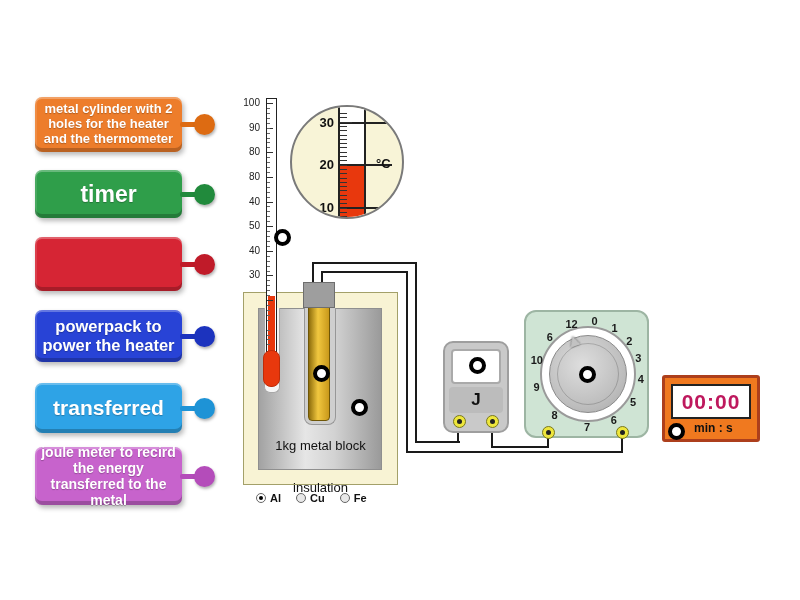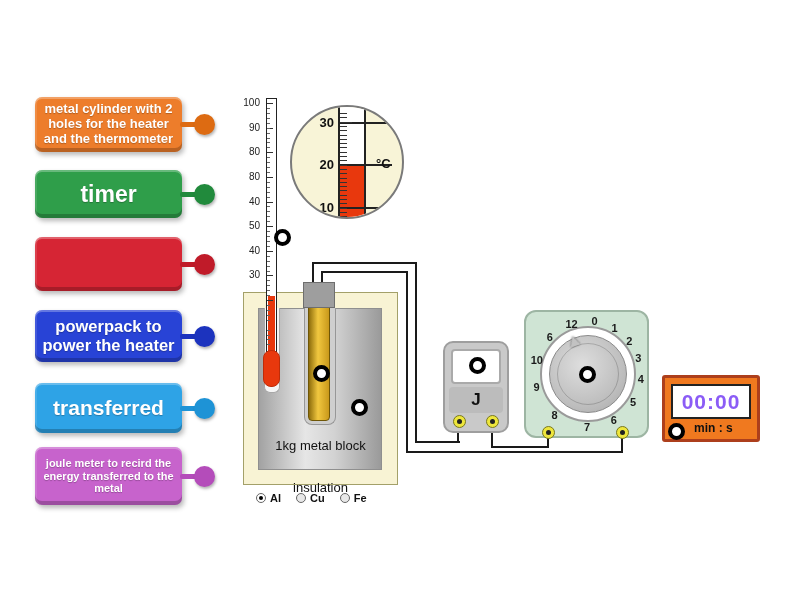--- a/index.html
+++ b/index.html
@@ -93,21 +93,21 @@
   
   .terminal{position:absolute;width:13px;height:13px;border-radius:50%;background:#eee63c;
             border:1px solid #77771f;box-sizing:border-box;display:flex;align-items:center;justify-content:center;}
   .terminal::after{content:"";width:5px;height:5px;border-radius:50%;background:#222;}
 
   
   #timer-box{position:absolute;left:662px;top:375px;width:98px;height:67px;background:#f0791f;
              border:3px solid #ad3f1c;border-radius:3px;box-sizing:border-box;}
   #timer-display{position:absolute;left:671px;top:384px;width:80px;height:35px;background:#fff;
                  border:2px solid #222;box-sizing:border-box;display:flex;align-items:center;
-                 justify-content:center;font-weight:bold;font-size:21px;color:#8b5cf6;letter-spacing:1px;}
+                 justify-content:center;font-weight:bold;font-size:21px;color:#be185d;letter-spacing:1px;}
   #timer-unit{position:absolute;left:694px;top:421px;font-size:12px;font-weight:bold;color:#111;}
 
   
   .target{position:absolute;width:9px;height:9px;border:4.5px solid #000;border-radius:50%;
           background:#fff;z-index:30;cursor:pointer;}
 </style>
 </head>
 <body>
 
 <div id="stage">
@@ -130,21 +130,21 @@
       <div class="label" style="top: 310px; height: 52px; font-size: 16.5px; background: rgb(40, 67, 214);">
         <span>powerpack to power the heater</span>
         <div class="stem" style="background: rgb(28, 51, 190);"></div>
         <div class="knob" style="background: rgb(28, 51, 190);"></div>
       </div>
       <div class="label" style="top: 383px; height: 50px; font-size: 21px; background: rgb(46, 163, 230);">
         <span>transferred</span>
         <div class="stem" style="background: rgb(30, 147, 214);"></div>
         <div class="knob" style="background: rgb(30, 147, 214);"></div>
       </div>
-      <div class="label" style="top: 447px; height: 58px; font-size: 11px; background: rgb(199, 99, 204);">
+      <div class="label" style="top: 447px; height: 58px; font-size: 14px; background: rgb(199, 99, 204);">
         <span>joule meter to recird the energy transferred to the metal</span>
         <div class="stem" style="background: rgb(180, 76, 186);"></div>
         <div class="knob" style="background: rgb(180, 76, 186);"></div>
       </div>
     </div>
 
   <div id="wires">
       <div class="wire" style="left: 312px; top: 262px; width: 2px; height: 21px;"></div>
       <div class="wire" style="left: 312px; top: 262px; width: 105px; height: 2px;"></div>
       <div class="wire" style="left: 415px; top: 262px; width: 2px; height: 181px;"></div>

